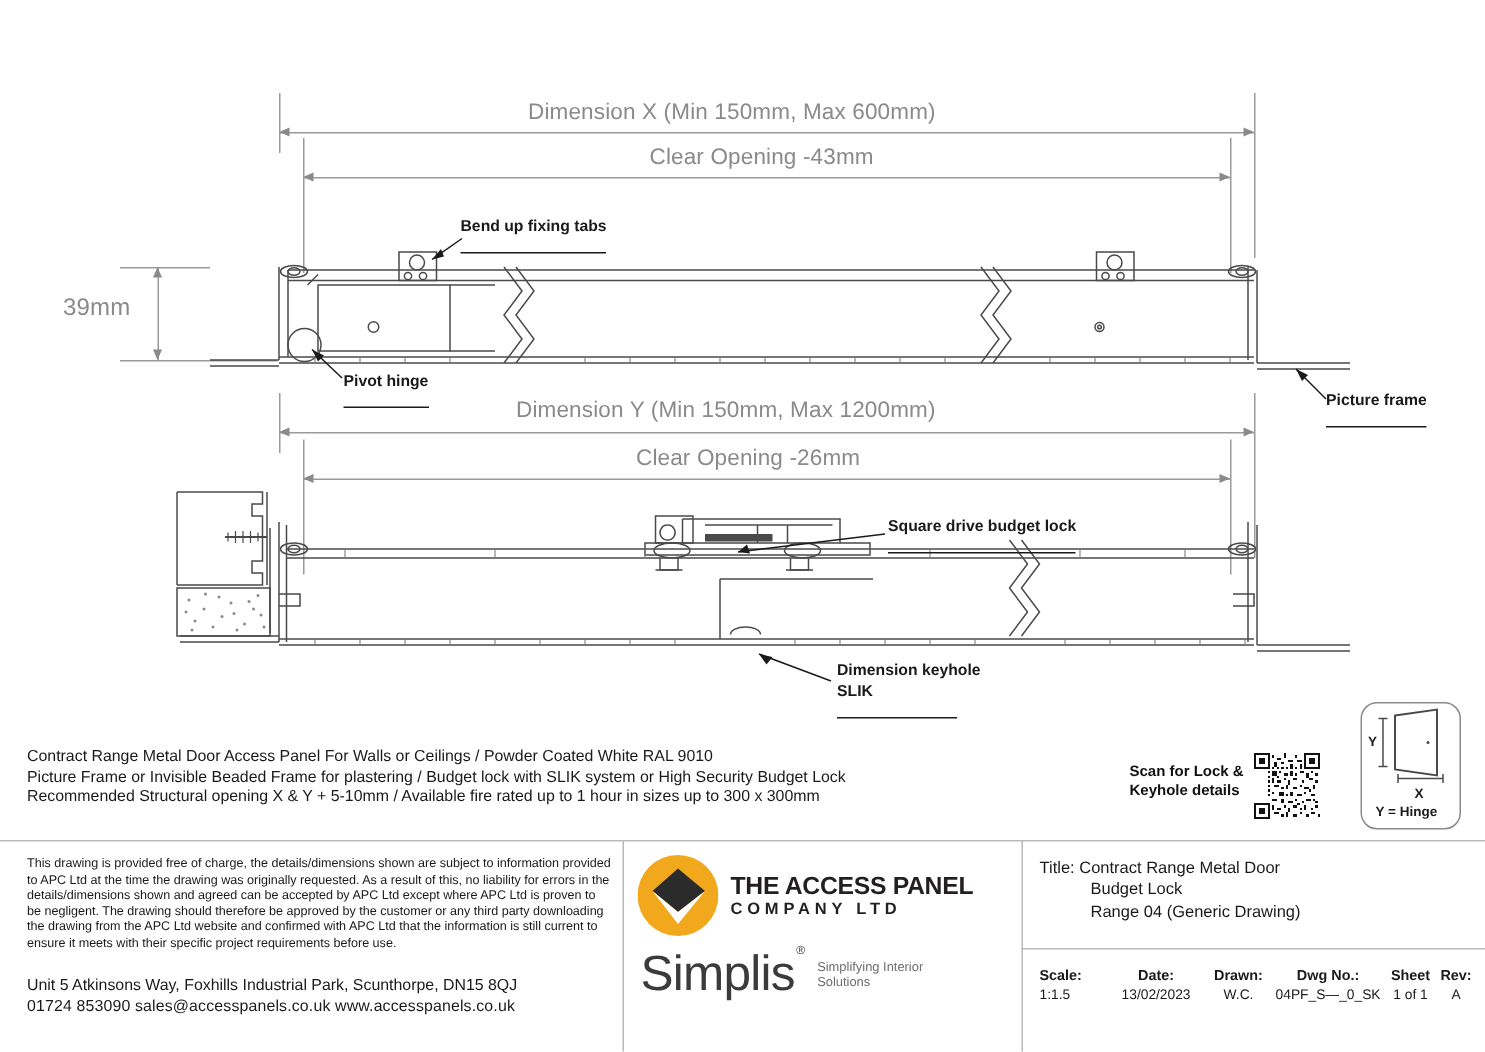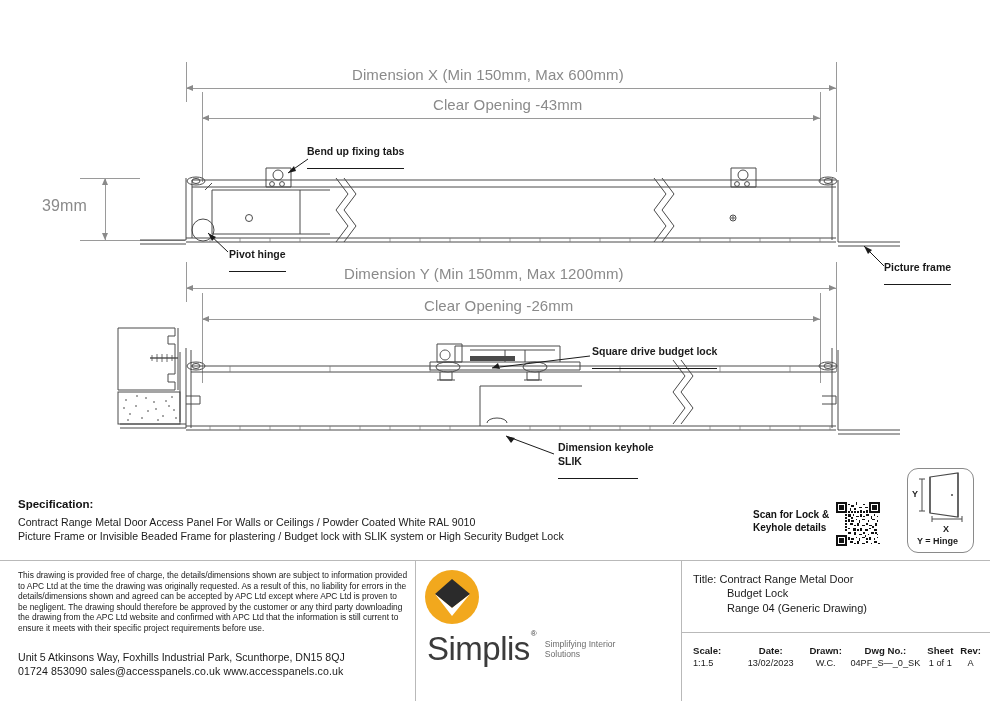--- a/index.html
+++ b/index.html
@@ -357,23 +357,23 @@
   <svg class="abs" style="left:498px; top:432px;" width="64" height="26">
     <g stroke="#1a1a1a" stroke-width="1" fill="none">
       <path d="M56,22 L8,4"></path>
     </g>
     <polygon points="8,4 13,11 17,6" fill="#1a1a1a"></polygon>
   </svg>
 
 </div>
 
 <div id="spec-block">
-  <div id="spec-title">Specification:</div>
   <div class="spec-line">Contract Range Metal Door Access Panel For Walls or Ceilings / Powder Coated White RAL 9010</div>
   <div class="spec-line">Picture Frame or Invisible Beaded Frame for plastering / Budget lock with SLIK system or High Security Budget Lock</div>
+  <div class="spec-line">Recommended Structural opening X &amp; Y + 5-10mm / Available fire rated up to 1 hour in sizes up to 300 x 300mm</div>
 </div>
 
 <div id="scan-block">
   <div id="scan-text">
     <div>Scan for Lock &amp;</div>
     <div>Keyhole details</div>
   </div>
   <svg id="qr-code" viewBox="0 0 29 29" shape-rendering="crispEdges">
     <rect width="29" height="29" fill="#ffffff"></rect>
     <g fill="#111111">
@@ -518,20 +518,24 @@
 
 <div id="logo-block">
 
   <div id="apc-logo">
     <svg id="apc-mark" viewBox="0 0 54 54">
       <circle cx="27" cy="27" r="27" fill="#f2a81d"></circle>
       <path d="M27,9 L45,24 L27,38 L10,24 Z" fill="#2b2b2b"></path>
       <path d="M10,24 L27,38 L45,24 L27,46 Z" fill="#ffffff"></path>
       <path d="M10,24 L27,38 L16,45 Z" fill="#f2a81d" opacity="0"></path>
     </svg>
+    <div id="apc-words">
+      <div id="apc-name">THE ACCESS PANEL</div>
+      <div id="apc-sub">COMPANY LTD</div>
+    </div>
   </div>
 
   <div id="simplis-logo">
     <div style="position:relative;">
       <span id="simplis-word">Simplis</span><span id="simplis-reg">®</span>
     </div>
     <div id="simplis-tag">
       <div>Simplifying Interior</div>
       <div>Solutions</div>
     </div>

